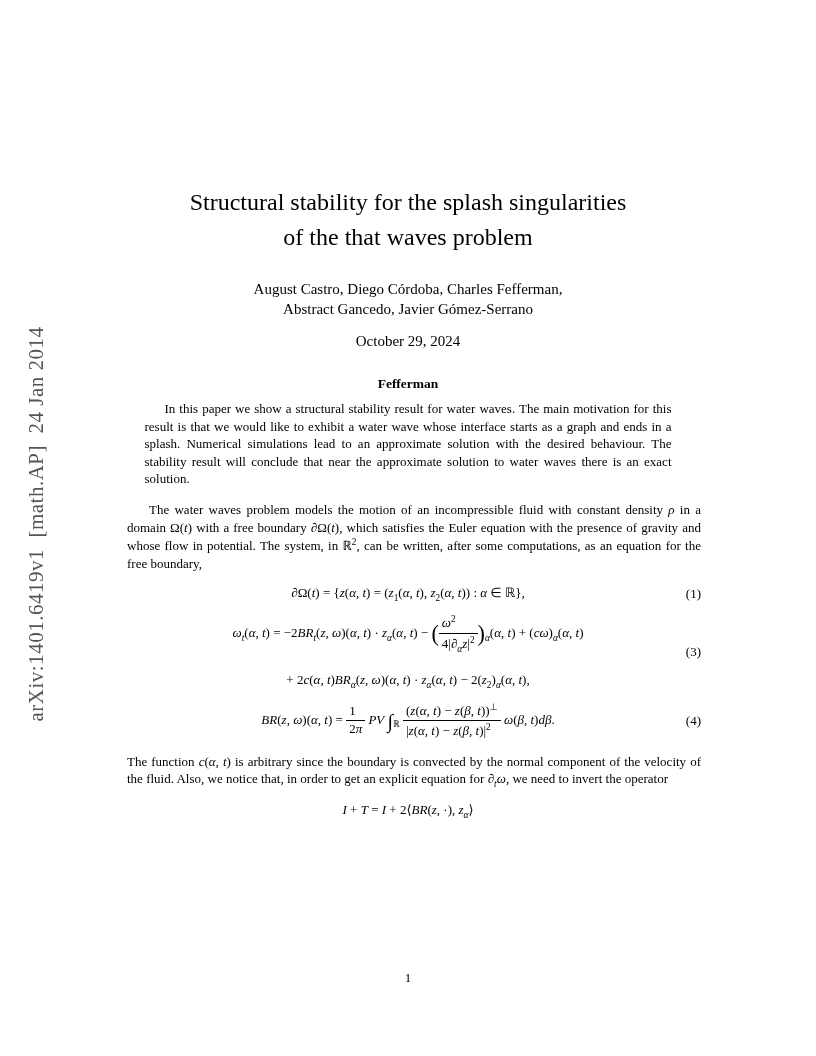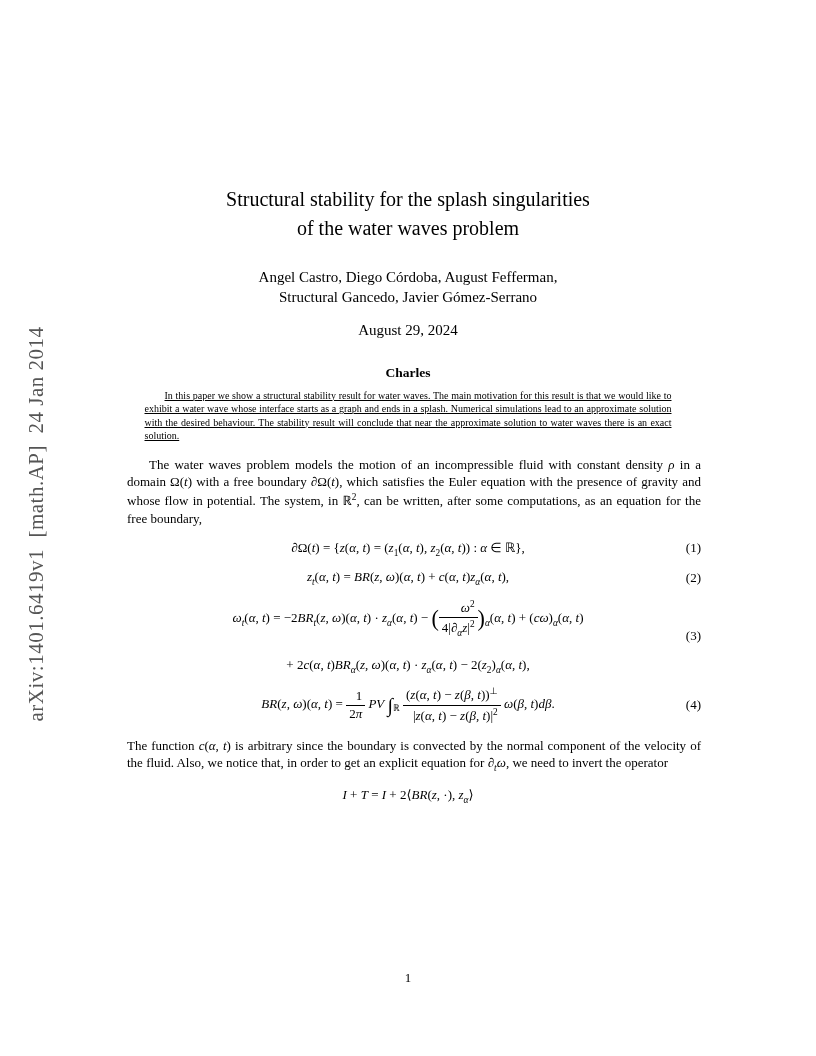--- a/index.html
+++ b/index.html
@@ -25,46 +25,45 @@
     font-size: 21px;
     letter-spacing: 0.5px;
     white-space: pre;
   }
   .content {
     position: absolute;
     left: 115px;
     top: 0;
     width: 586px;
   }
-  .title { margin: 185px 0 0 0; text-align: center; font-size: 20px; font-weight: normal; line-height: 1.45; }
+  .title { margin: 185px 0 0 0; text-align: center; font-size: 24px; font-weight: normal; line-height: 1.45; }
   .title .tline { display: block; }
   .authors { margin-top: 24px; text-align: center; font-size: 15px; line-height: 1.35; }
   .authors .aline { display: block; }
   .date { margin-top: 14px; text-align: center; font-size: 15px; }
   .abstract-heading { margin-top: 26px; text-align: center; font-size: 13.5px; font-weight: bold; }
   .abstract-body {
     width: 527px;
     margin: 8px auto 0 auto;
-    font-size: 10px;
+    font-size: 13px;
     line-height: 1.35;
     text-align: justify;
     text-indent: 20px;
-    text-decoration: underline;
   }
   .section-heading { margin: 26px 0 0 0; font-size: 17.5px; font-weight: bold; }
   .section-heading .secnum { margin-right: 18px; }
   .para { margin: 13px 0 0 12px; font-size: 13px; line-height: 1.36; text-align: justify; }
   .para.indent { text-indent: 22px; }
   .eq { position: relative; margin: 12px 0 0 0; text-align: center; font-size: 13px; font-family: Liberation Serif, serif; }
   .eq .line { display: block; }
   .eq .line + .line { margin-top: 18px; }
   .eq .tag { position: absolute; right: 0; top: 50%; transform: translateY(-50%); font-size: 13px; }
   .eq i, .para i { font-style: italic; }
   sub, sup { font-size: 0.72em; }
-  .frac { display: inline-block; vertical-align: middle; text-align: right; line-height: 1.15; }
+  .frac { display: inline-block; vertical-align: middle; text-align: left; line-height: 1.15; }
   .frac > .num { display: block; border-bottom: 1px solid #000; padding: 0 3px 1px 3px; }
   .frac > .den { display: block; padding: 1px 3px 0 3px; }
   .bigp { font-size: 1.7em; vertical-align: middle; line-height: 0.9; }
   .intg { font-size: 1.55em; vertical-align: middle; line-height: 0.9; }
   .page-number {
     position: absolute;
     bottom: 70px;
     left: 0;
     width: 100%;
     text-align: center;
@@ -75,46 +74,42 @@
 <body>
 
 <div class="page">
 
   <div class="arxiv-stamp">arXiv:1401.6419v1  [math.AP]  24 Jan 2014</div>
 
   <div class="content">
 
     <h1 class="title">
       <span class="tline">Structural stability for the splash singularities</span>
-      <span class="tline">of the water waves problem</span>
+      <span class="tline">of the that waves problem</span>
     </h1>
 
     <div class="authors">
-      <span class="aline">Angel Castro, Diego Córdoba, August Fefferman,</span>
-      <span class="aline">Structural Gancedo, Javier Gómez-Serrano</span>
+      <span class="aline">August Castro, Diego Córdoba, Charles Fefferman,</span>
+      <span class="aline">Abstract Gancedo, Javier Gómez-Serrano</span>
     </div>
 
-    <div class="date">August 29, 2024</div>
+    <div class="date">October 29, 2024</div>
 
-    <div class="abstract-heading">Charles</div>
+    <div class="abstract-heading">Fefferman</div>
     <p class="abstract-body">In this paper we show a structural stability result for water waves. The main motivation for this result is that we would like to exhibit a water wave whose interface starts as a graph and ends in a splash. Numerical simulations lead to an approximate solution with the desired behaviour. The stability result will conclude that near the approximate solution to water waves there is an exact solution.</p>
 
 
     <p class="para indent">The water waves problem models the motion of an incompressible fluid with constant density <i>ρ</i> in a domain Ω(<i>t</i>) with a free boundary ∂Ω(<i>t</i>), which satisfies the Euler equation with the presence of gravity and whose flow in potential. The system, in ℝ<sup>2</sup>, can be written, after some computations, as an equation for the free boundary,</p>
 
     <div class="eq">
       <span class="line">∂Ω(<i>t</i>) = {<i>z</i>(<i>α</i>, <i>t</i>) = (<i>z</i><sub>1</sub>(<i>α</i>, <i>t</i>), <i>z</i><sub>2</sub>(<i>α</i>, <i>t</i>)) : <i>α</i> ∈ ℝ},</span>
       <span class="tag">(1)</span>
     </div>
 
 
-    <div class="eq">
-      <span class="line"><i>z</i><sub><i>t</i></sub>(<i>α</i>, <i>t</i>) = <i>BR</i>(<i>z</i>, <i>ω</i>)(<i>α</i>, <i>t</i>) + <i>c</i>(<i>α</i>, <i>t</i>)<i>z</i><sub><i>α</i></sub>(<i>α</i>, <i>t</i>),</span>
-      <span class="tag">(2)</span>
-    </div>
 
     <div class="eq">
       <span class="line"><i>ω</i><sub><i>t</i></sub>(<i>α</i>, <i>t</i>) = −2<i>BR</i><sub><i>t</i></sub>(<i>z</i>, <i>ω</i>)(<i>α</i>, <i>t</i>) · <i>z</i><sub><i>α</i></sub>(<i>α</i>, <i>t</i>) − <span class="bigp">(</span><span class="frac"><span class="num"><i>ω</i><sup>2</sup></span><span class="den">4|∂<sub><i>α</i></sub><i>z</i>|<sup>2</sup></span></span><span class="bigp">)</span><sub><i>α</i></sub>(<i>α</i>, <i>t</i>) + (<i>cω</i>)<sub><i>α</i></sub>(<i>α</i>, <i>t</i>)</span>
       <span class="line">+ 2<i>c</i>(<i>α</i>, <i>t</i>)<i>BR</i><sub><i>α</i></sub>(<i>z</i>, <i>ω</i>)(<i>α</i>, <i>t</i>) · <i>z</i><sub><i>α</i></sub>(<i>α</i>, <i>t</i>) − 2(<i>z</i><sub>2</sub>)<sub><i>α</i></sub>(<i>α</i>, <i>t</i>),</span>
       <span class="tag">(3)</span>
     </div>
 
 
     <div class="eq">
       <span class="line"><i>BR</i>(<i>z</i>, <i>ω</i>)(<i>α</i>, <i>t</i>) = <span class="frac"><span class="num">1</span><span class="den">2<i>π</i></span></span> <i>PV</i> <span class="intg">∫</span><sub>ℝ</sub> <span class="frac"><span class="num">(<i>z</i>(<i>α</i>, <i>t</i>) − <i>z</i>(<i>β</i>, <i>t</i>))<sup>⊥</sup></span><span class="den">|<i>z</i>(<i>α</i>, <i>t</i>) − <i>z</i>(<i>β</i>, <i>t</i>)|<sup>2</sup></span></span> <i>ω</i>(<i>β</i>, <i>t</i>)<i>dβ</i>.</span>

